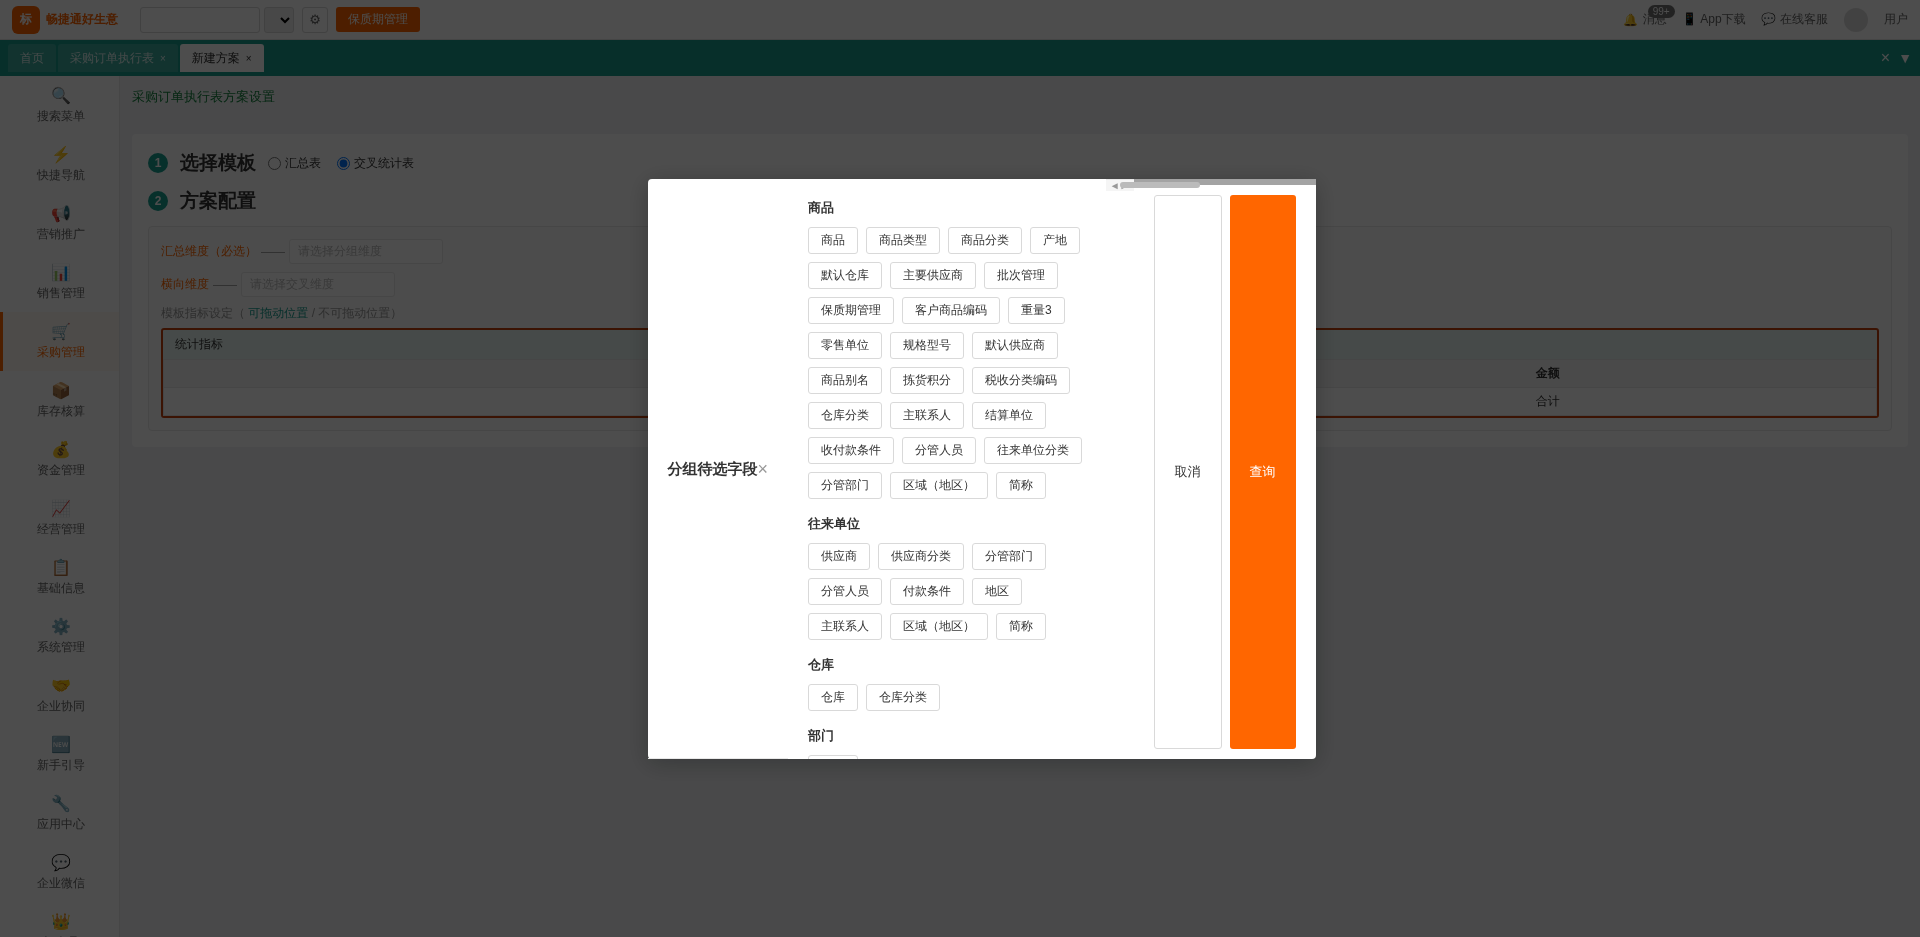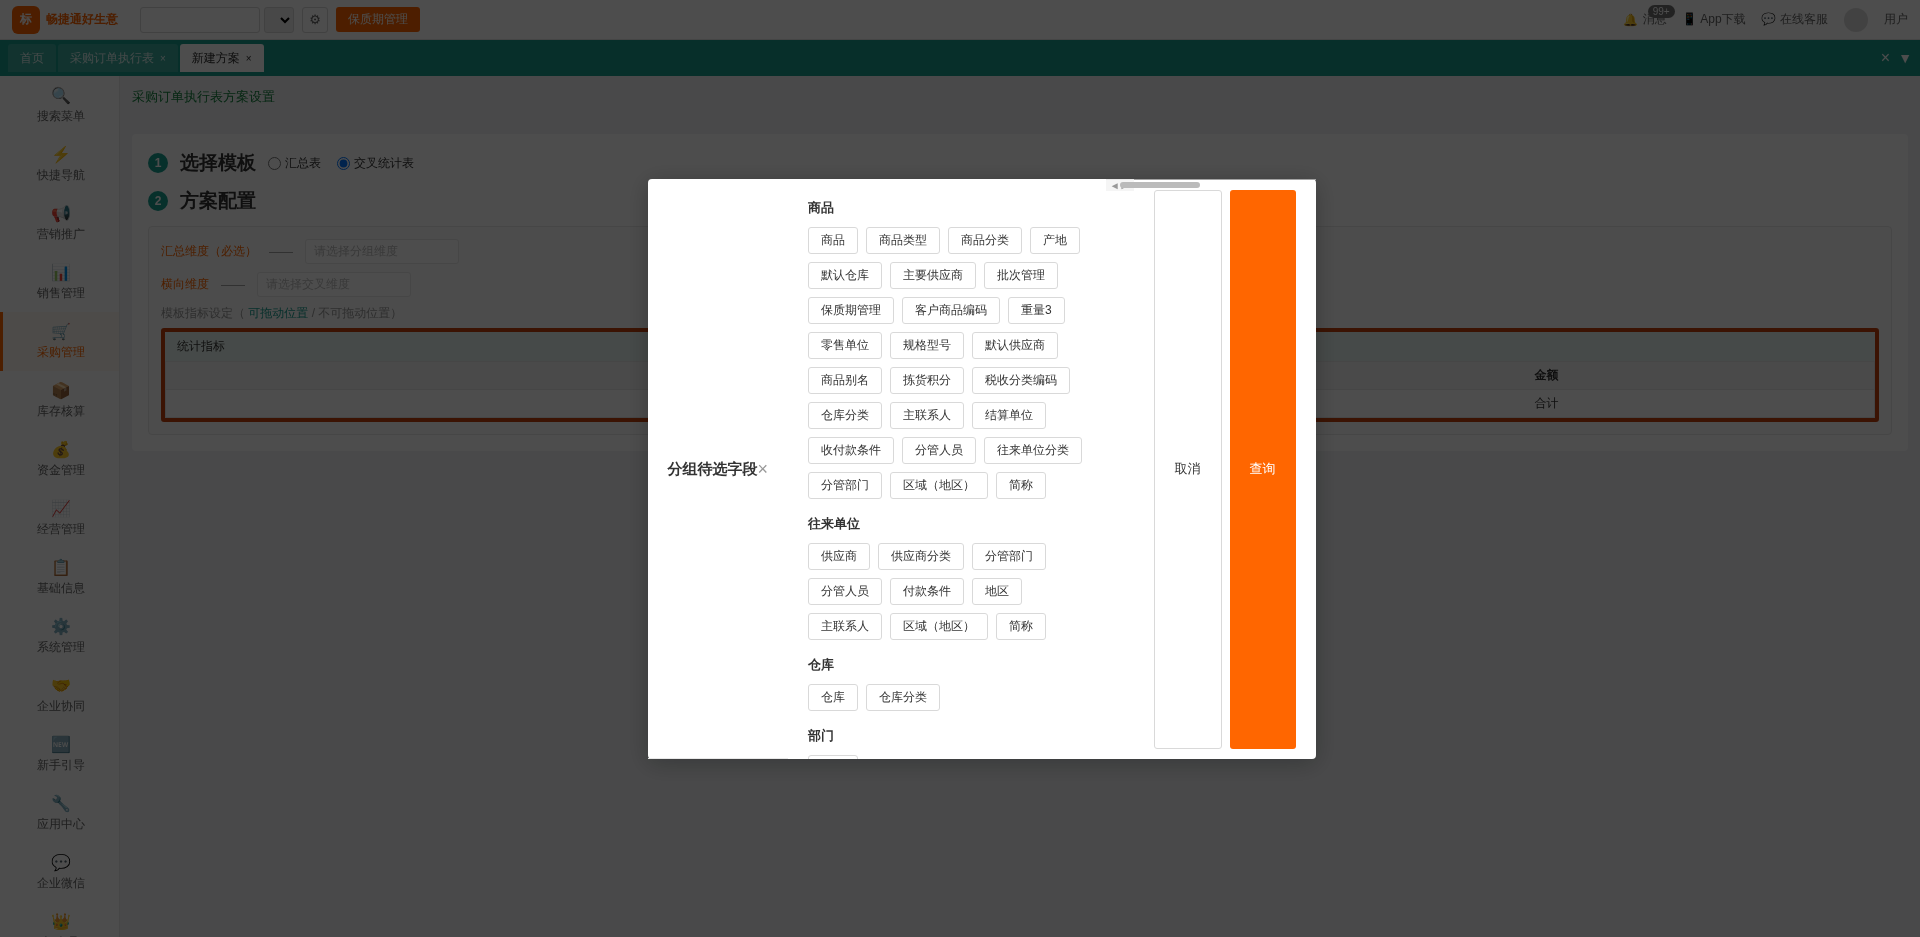--- a/index.html
+++ b/index.html
@@ -119,21 +119,21 @@
       display: flex; align-items: center; justify-content: space-between;
       padding: 14px 20px 12px; border-bottom: 1px solid #e8e8e8;
     }
     .modal-title { font-size: 15px; font-weight: bold; }
     .modal-close { cursor: pointer; color: #999; font-size: 18px; background: none; border: none; }
     .modal-body {
       flex: 1; overflow-y: auto; padding: 16px 20px;
     }
     .modal-footer {
       display: flex; justify-content: flex-end; gap: 8px;
-      padding: 10px 20px; border-top: 1px solid #a3a3a3;
+      padding: 10px 20px; border-top: 6px solid #a3a3a3;
     }
 
     
     .section-title {
       font-size: 13px; font-weight: bold; color: #333; margin-bottom: 10px; margin-top: 4px;
     }
     .field-grid {
       display: flex; flex-wrap: wrap; gap: 8px; margin-bottom: 16px;
     }
     .field-tag {
@@ -162,21 +162,21 @@
     
     .btn-cancel {
       padding: 6px 20px; border: 1px solid #d9d9d9; background: #fff; border-radius: 3px;
       font-size: 13px; cursor: pointer; color: #333;
     }
     .btn-confirm {
       padding: 6px 20px; border: none; background: #f60; border-radius: 3px;
       font-size: 13px; cursor: pointer; color: #fff;
     }
     .section-2 { margin-top: 8px; padding: 12px; background: #fafafa; border-radius: 4px; border: 1px solid #e8e8e8; }
-    .form-row { display: flex; align-items: center; gap: 12px; margin-bottom: 8px; font-size: 12px; }
+    .form-row { display: flex; align-items: center; gap: 4px; margin-bottom: 8px; font-size: 12px; }
     .form-dash { color: #999; }
     .form-placeholder { color: #bbb; }
     .stats-header { background: #e8f5f0; padding: 6px 12px; font-size: 12px; border-radius: 3px 3px 0 0; }
     .stats-table { width: 100%; border-collapse: collapse; font-size: 12px; background: #fff; }
     .stats-table th, .stats-table td { border: 1px solid #e8e8e8; padding: 5px 10px; text-align: center; }
     .stats-table th { background: #f5f5f5; }
   </style>
 </head>
 <body>
 
@@ -332,21 +332,21 @@
           <span class="form-placeholder" style="background:#fff;border:1px solid #e8e8e8;padding:3px 60px 3px 8px;border-radius:3px;color:#bbb;font-size:12px;">请选择分组维度</span>
         </div>
         <div class="form-row">
           <span style="color:#f60;">横向维度</span>
           <span class="form-dash">——</span>
           <span class="form-placeholder" style="background:#fff;border:1px solid #e8e8e8;padding:3px 60px 3px 8px;border-radius:3px;color:#bbb;font-size:12px;">请选择交叉维度</span>
         </div>
         <div style="font-size:12px;color:#999;margin:4px 0 6px;">
           模板指标设定（ <span style="color:#1a9e8f;">可拖动位置</span> / <span>不可拖动位置</span>）
         </div>
-        <div style="border:4px solid #c2410c;border-radius:3px;overflow:hidden;">
+        <div style="border:2px solid #c2410c;border-radius:3px;overflow:hidden;">
           <div class="stats-header">
             <span>统计指标</span>
           </div>
           <table class="stats-table">
             <thead>
               <tr>
                 <th>
                   <span>主数量</span> ▼
                 </th>
                 <th>

